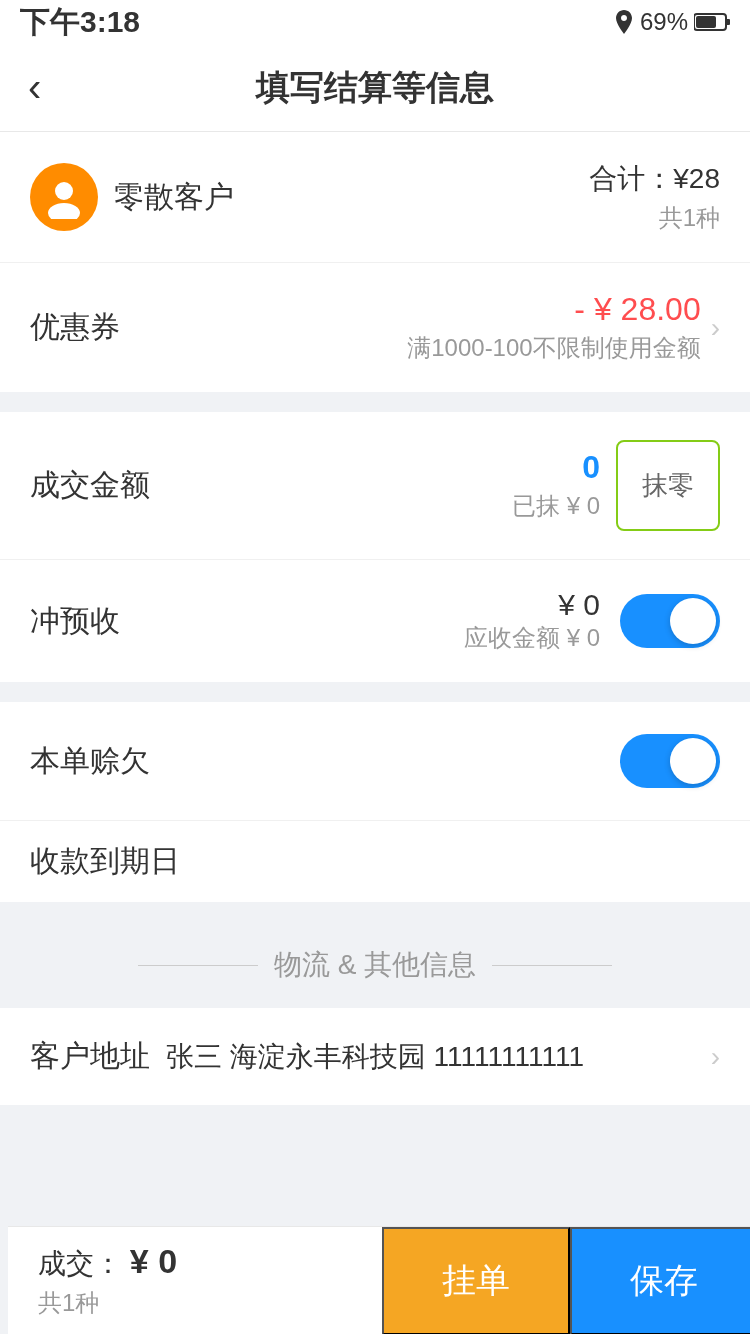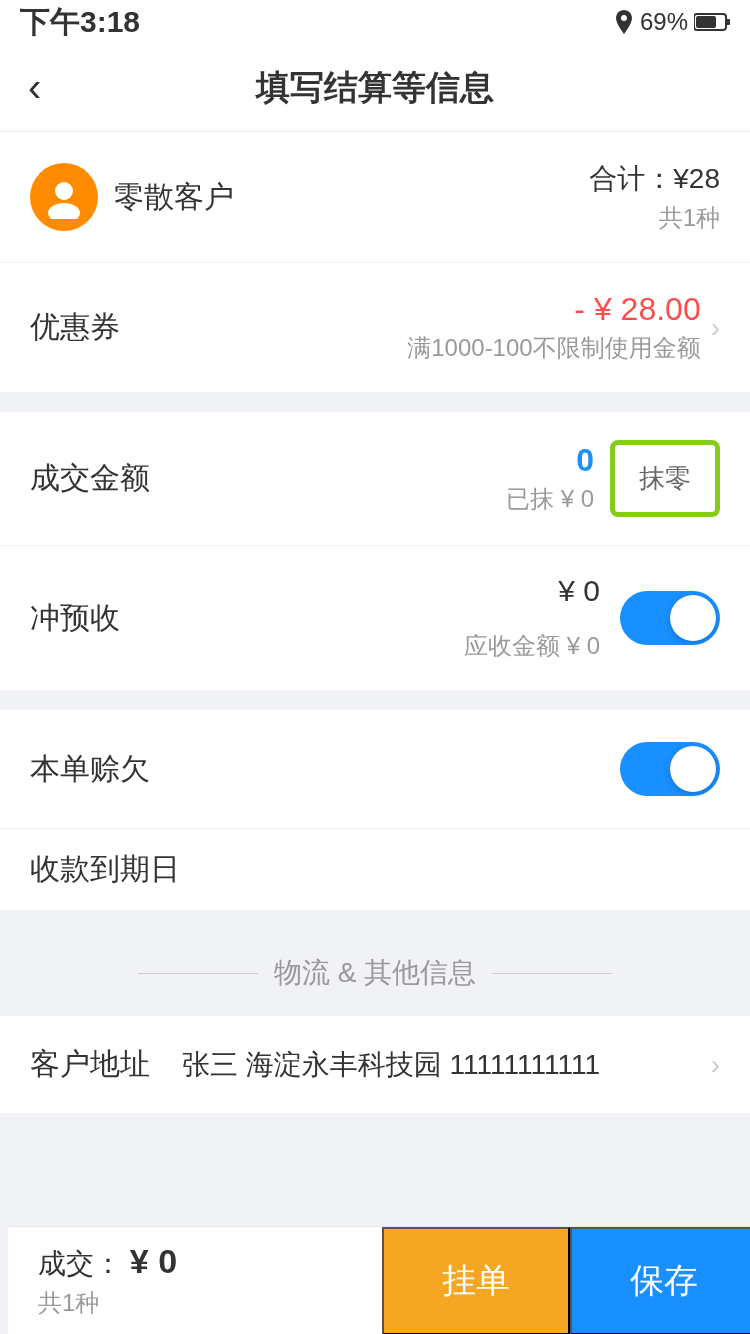--- a/index.html
+++ b/index.html
@@ -103,43 +103,43 @@
       align-items: center;
       justify-content: space-between;
       padding: 28px 30px;
     }
     .deal-label { font-size: 30px; color: #333; }
     .deal-right { display: flex; align-items: center; gap: 16px; }
     .deal-value-wrap { text-align: right; }
     .deal-value { font-size: 32px; color: #1890ff; font-weight: 600; }
     .deal-sub { font-size: 24px; color: #999; margin-top: 4px; }
     .round-zero-btn {
-      border: 5px solid #84cc16;
+      border: 2px solid #84cc16;
       border-radius: 8px;
-      padding: 16px 24px;
+      padding: 26px 24px;
       font-size: 26px;
       color: #666;
       background: #fff;
       cursor: pointer;
     }
 
     
     .precollect-row {
       background: #fff;
       display: flex;
       align-items: center;
       justify-content: space-between;
       padding: 28px 30px;
       border-top: 1px solid #f0f0f0;
     }
     .precollect-label { font-size: 30px; color: #333; }
     .precollect-right { display: flex; align-items: center; gap: 20px; }
     .precollect-amounts { text-align: right; }
     .precollect-yl { font-size: 30px; color: #333; font-weight: 500; }
-    .precollect-sub { font-size: 24px; color: #999; margin-top: 22px; }
+    .precollect-sub { font-size: 24px; color: #999; margin-top: 0; }
 
     
     .toggle {
       width: 100px;
       height: 54px;
       border-radius: 27px;
       background: #1890ff;
       position: relative;
       cursor: pointer;
     }
@@ -200,21 +200,21 @@
     .logistics-label::after { left: 100%; margin-left: 16px; }
 
     
     .address-row {
       background: #fff;
       display: flex;
       align-items: center;
       justify-content: space-between;
       padding: 28px 30px;
     }
-    .address-key { font-size: 30px; color: #333; min-width: 100px; margin-right: 32px; }
+    .address-key { font-size: 30px; color: #333; min-width: 100px; margin-right: 16px; }
     .address-value { font-size: 28px; color: #333; flex: 1; }
     .address-chevron { font-size: 28px; color: #ccc; }
 
     
     .footer {
       position: fixed;
       bottom: 0;
       left: 8px;
       width: 750px;
       height: 108px;

